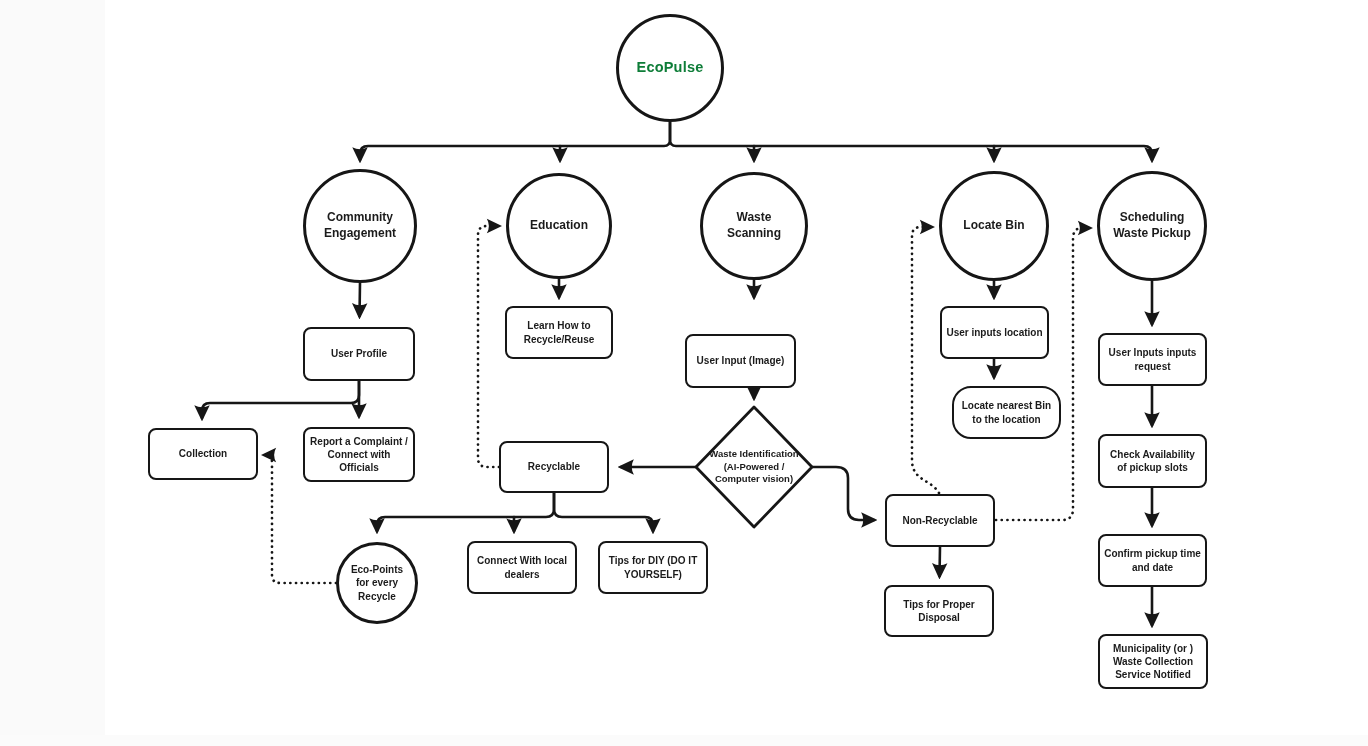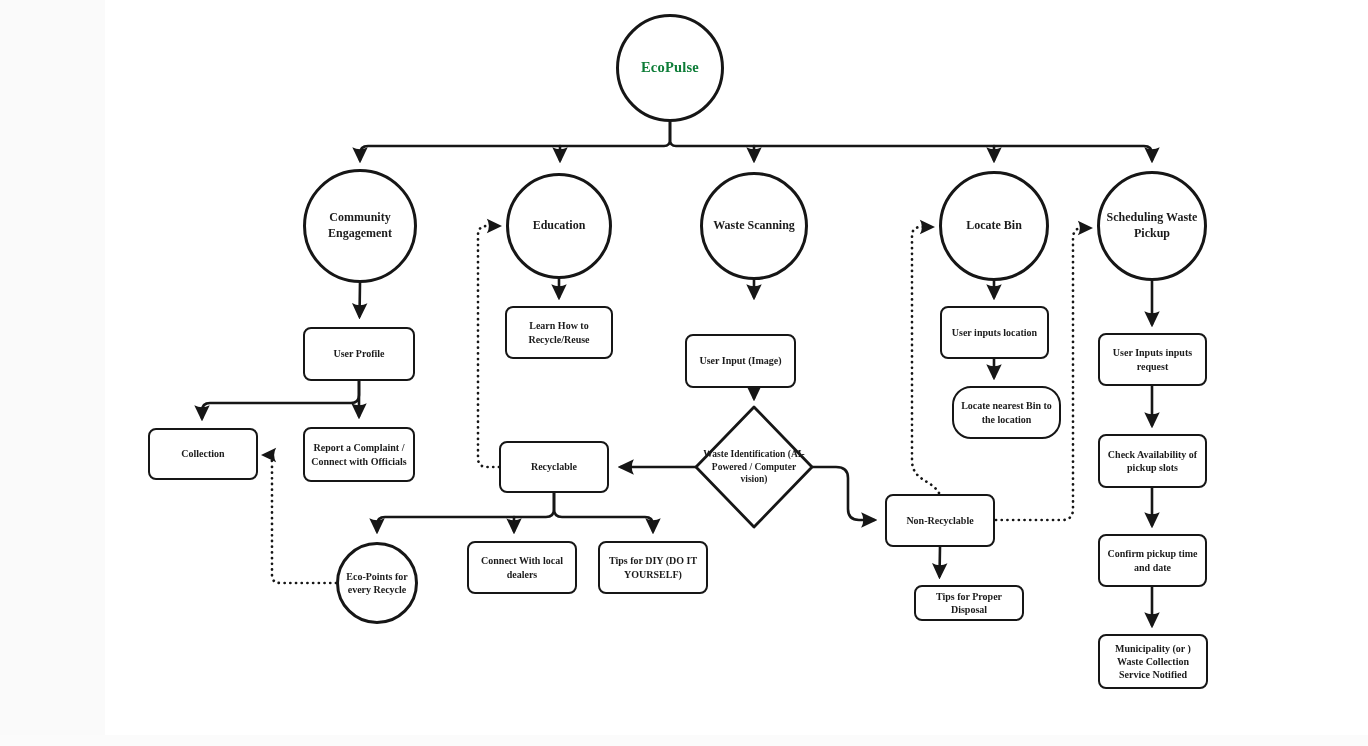--- a/index.html
+++ b/index.html
@@ -1,20 +1,20 @@
 <!DOCTYPE html>
 <html><head>
 <meta charset="utf-8">
 <style>
   html,body{margin:0;padding:0;background:#ffffff;}
   body{width:1368px;height:746px;position:relative;overflow:hidden;
        font-family:"Liberation Sans",sans-serif;}
   .side-band{position:absolute;top:0;bottom:0;left:0;width:105px;background:#fafafa;}
   .bottom-band{position:absolute;left:0;right:0;bottom:0;height:11px;background:#fbfbfb;}
-  .canvas{position:absolute;inset:0;font-family:Liberation Serif, serif;}
+  .canvas{position:absolute;inset:0;}
   #edge-layer{position:absolute;left:0;top:0;width:1368px;height:746px;}
   #edge-layer path.edge{fill:none;stroke:#161616;stroke-width:2.6;stroke-linecap:round;stroke-linejoin:round;}
   #edge-layer path.dotted{stroke-dasharray:0.1 5.6;stroke-linecap:round;stroke-width:2.7;}
   #edge-layer polygon.diamond{fill:#ffffff;stroke:#161616;stroke-width:2.8;stroke-linejoin:round;}
   .node{position:absolute;box-sizing:border-box;background:#ffffff;
         display:flex;align-items:center;justify-content:center;text-align:center;
         color:#1b1b1b;font-weight:bold;line-height:1.32;}
   .node.circle{border:3px solid #161616;border-radius:50%;font-size:12px;padding:6px;}
   .node.circle.small{font-size:10px;padding:4px;}
   .node.circle.root{font-size:14.5px;letter-spacing:.2px;}
@@ -114,21 +114,21 @@
       </div>
       <div class="node box" style="left: 940px; top: 306px; width: 109px; height: 53px;">
         <span>User inputs location</span>
       </div>
       <div class="node box" style="left: 952px; top: 386px; width: 109px; height: 53px; border-radius: 19px;">
         <span>Locate nearest Bin to the location</span>
       </div>
       <div class="node box" style="left: 885px; top: 494px; width: 110px; height: 53px;">
         <span>Non-Recyclable</span>
       </div>
-      <div class="node box" style="left: 884px; top: 585px; width: 110px; height: 36px; margin-left: 30px;">
+      <div class="node box" style="left: 884px; top: 585px; width: 110px; height: 52px;">
         <span>Tips for Proper Disposal</span>
       </div>
       <div class="node box" style="left: 1098px; top: 333px; width: 109px; height: 53px;">
         <span>User Inputs inputs request</span>
       </div>
       <div class="node box" style="left: 1098px; top: 434px; width: 109px; height: 54px;">
         <span>Check Availability of pickup slots</span>
       </div>
       <div class="node box" style="left: 1098px; top: 534px; width: 109px; height: 53px;">
         <span>Confirm pickup time and date</span>

